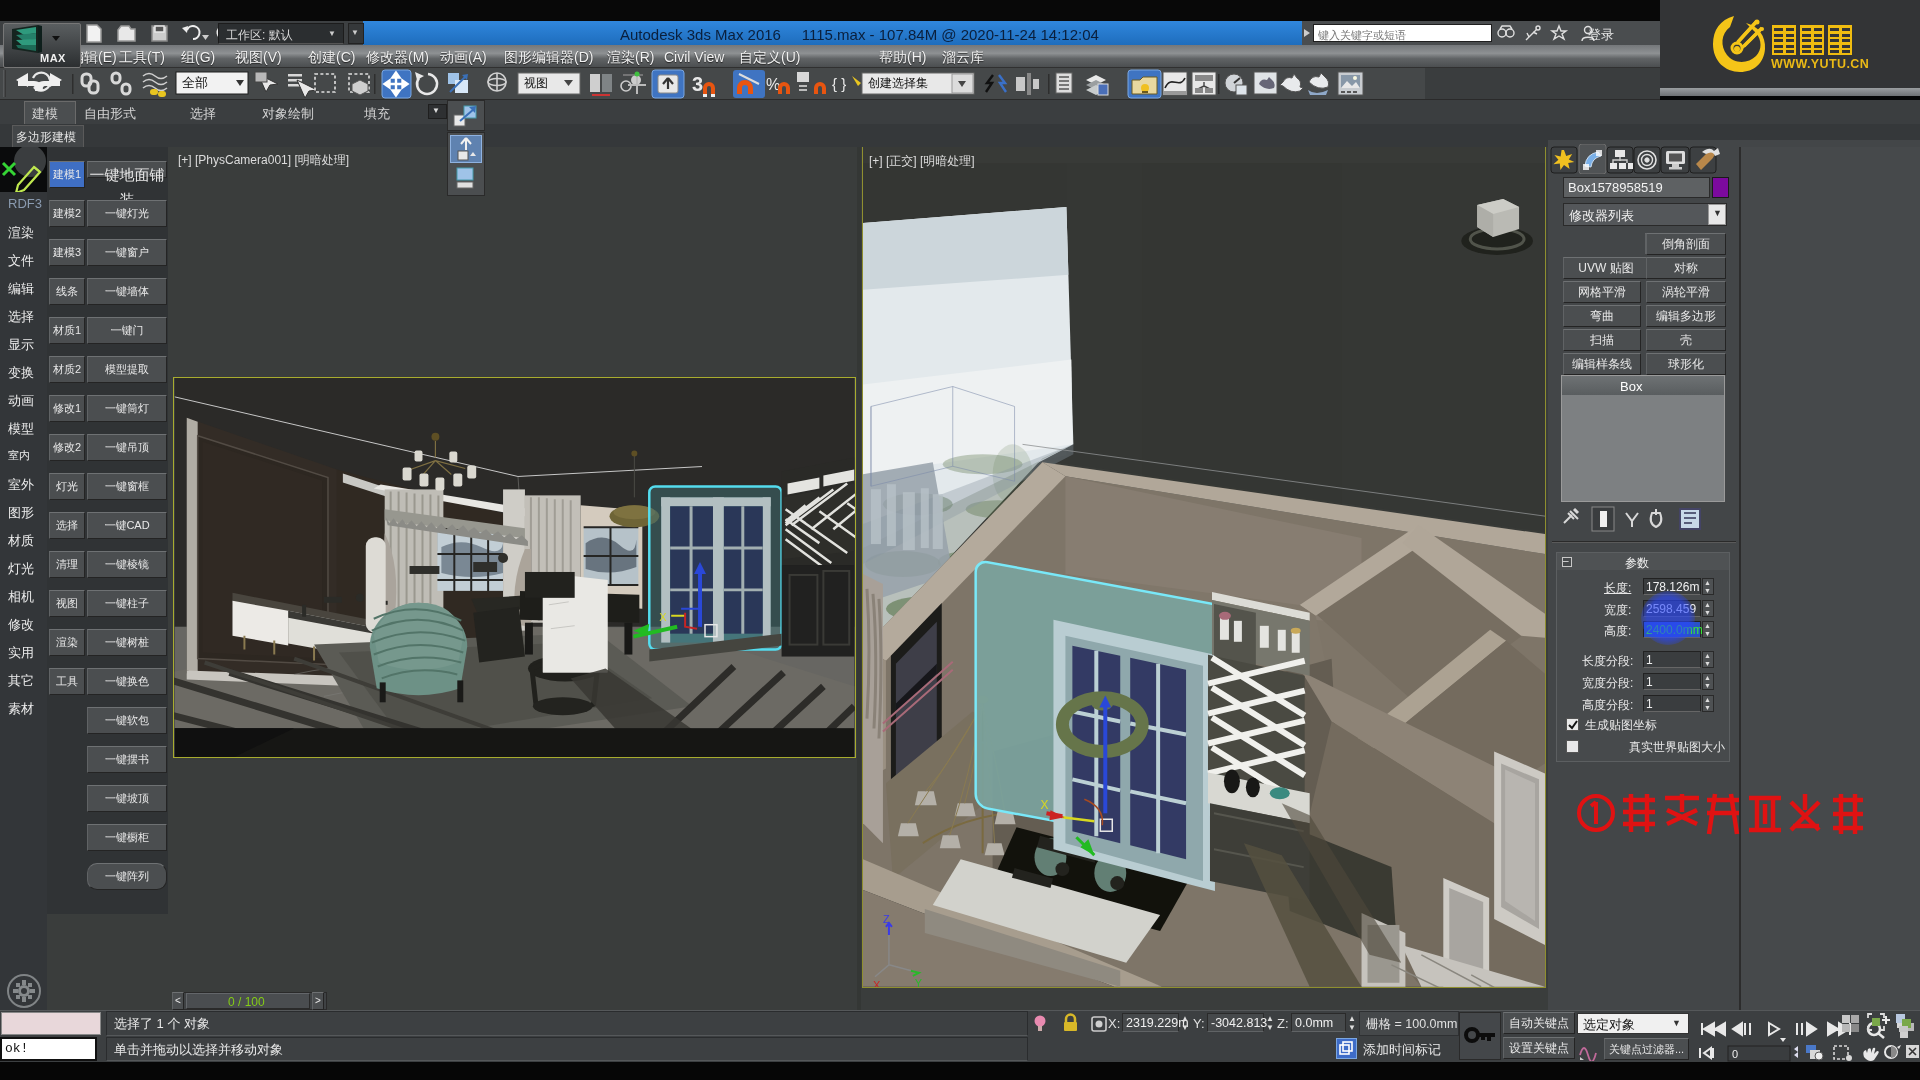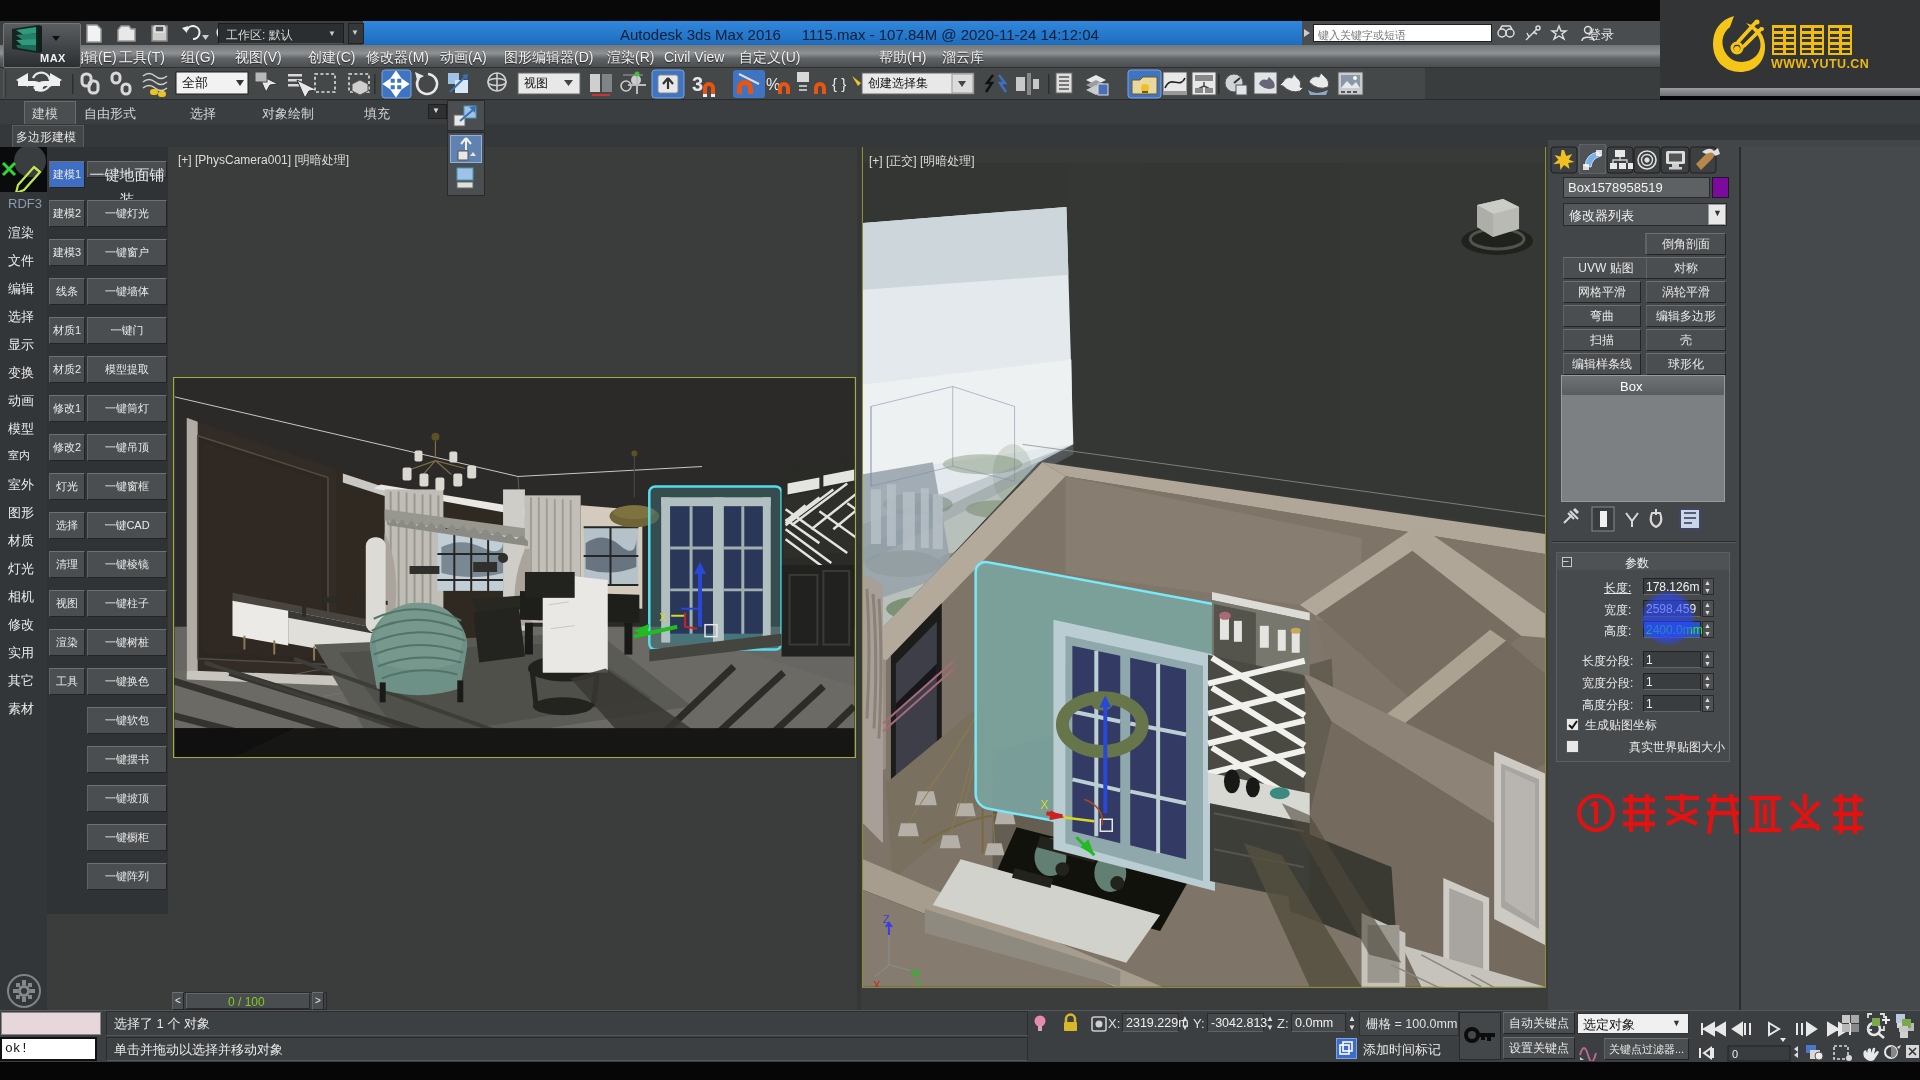--- a/index.html
+++ b/index.html
@@ -687,21 +687,21 @@
 <div class="btn" style="left:87px;top:473px;width:80px;height:27px;line-height:25px;font-size:11px;line-height:25px;">一键窗框</div>
 <div class="btn" style="left:87px;top:512px;width:80px;height:27px;line-height:25px;font-size:11px;line-height:25px;">一键CAD</div>
 <div class="btn" style="left:87px;top:551px;width:80px;height:27px;line-height:25px;font-size:11px;line-height:25px;">一键棱镜</div>
 <div class="btn" style="left:87px;top:590px;width:80px;height:27px;line-height:25px;font-size:11px;line-height:25px;">一键柱子</div>
 <div class="btn" style="left:87px;top:629px;width:80px;height:27px;line-height:25px;font-size:11px;line-height:25px;">一键树桩</div>
 <div class="btn" style="left:87px;top:668px;width:80px;height:27px;line-height:25px;font-size:11px;line-height:25px;">一键换色</div>
 <div class="btn" style="left:87px;top:707px;width:80px;height:27px;line-height:25px;font-size:11px;line-height:25px;">一键软包</div>
 <div class="btn" style="left:87px;top:746px;width:80px;height:27px;line-height:25px;font-size:11px;line-height:25px;">一键摆书</div>
 <div class="btn" style="left:87px;top:785px;width:80px;height:27px;line-height:25px;font-size:11px;line-height:25px;">一键坡顶</div>
 <div class="btn" style="left:87px;top:824px;width:80px;height:27px;line-height:25px;font-size:11px;line-height:25px;">一键橱柜</div>
-<div class="btn" style="left:87px;top:863px;width:80px;height:27px;line-height:25px;font-size:11px;line-height:25px;">一键阵列</div>
+<div class="btn" style="left:87px;top:863px;width:80px;height:27px;line-height:25px;font-size:11px;line-height:25px;border-radius:10px;">一键阵列</div>
 <div class="abs" style="left:1548px;top:140px;width:372px;height:870px;background:#434648;"></div>
 <div class="abs" style="left:1739px;top:147px;width:2px;height:863px;background:#2c2c2c;"></div>
 <div class="abs" style="left:1741px;top:147px;width:179px;height:863px;background:#46494b;"></div>
 <svg class="abs" style="left:1550px;top:144px;" width="180" height="30" viewBox="0 0 180 30">
 <g>
 <rect x="1" y="3" width="26" height="26" rx="3" fill="#3d4042" stroke="#1e1e1e"></rect>
 <rect x="29" y="0" width="27" height="30" rx="3" fill="#505355" stroke="#6e6e6e"></rect>
 <rect x="57" y="3" width="26" height="26" rx="3" fill="#3d4042" stroke="#1e1e1e"></rect>
 <rect x="84" y="3" width="26" height="26" rx="3" fill="#3d4042" stroke="#1e1e1e"></rect>
 <rect x="111" y="3" width="28" height="26" rx="3" fill="#3d4042" stroke="#1e1e1e"></rect>

